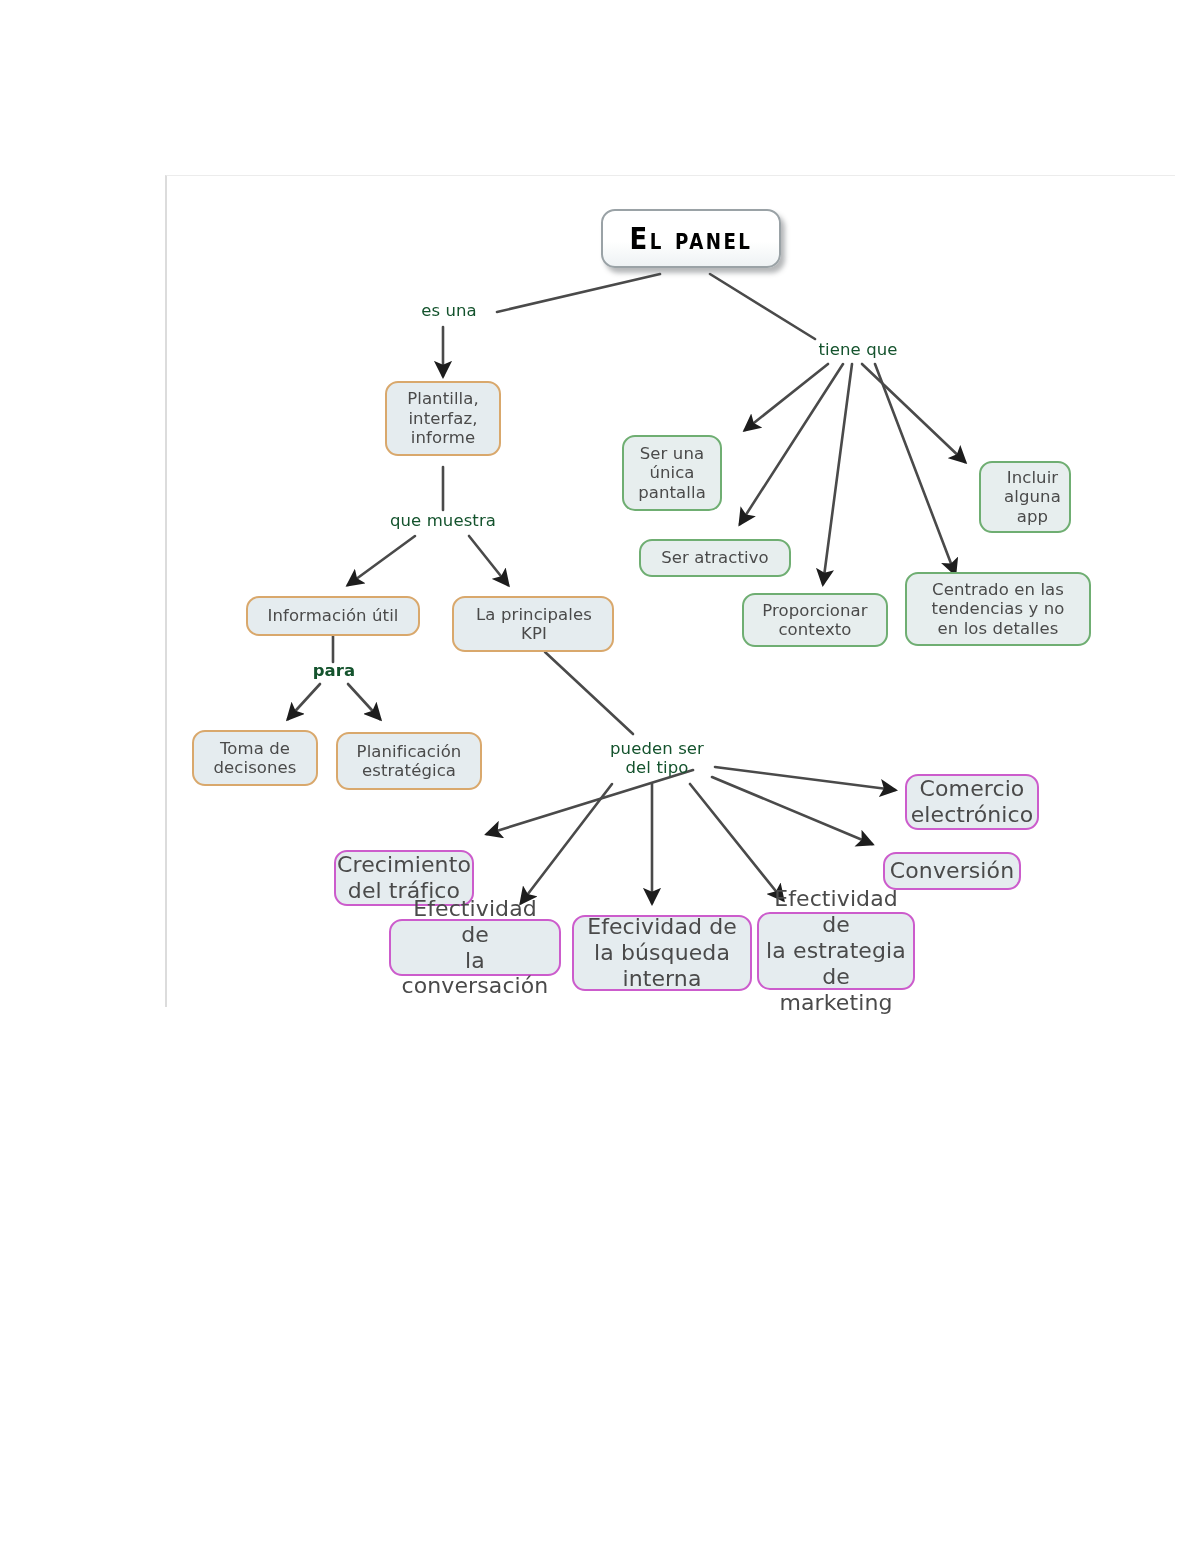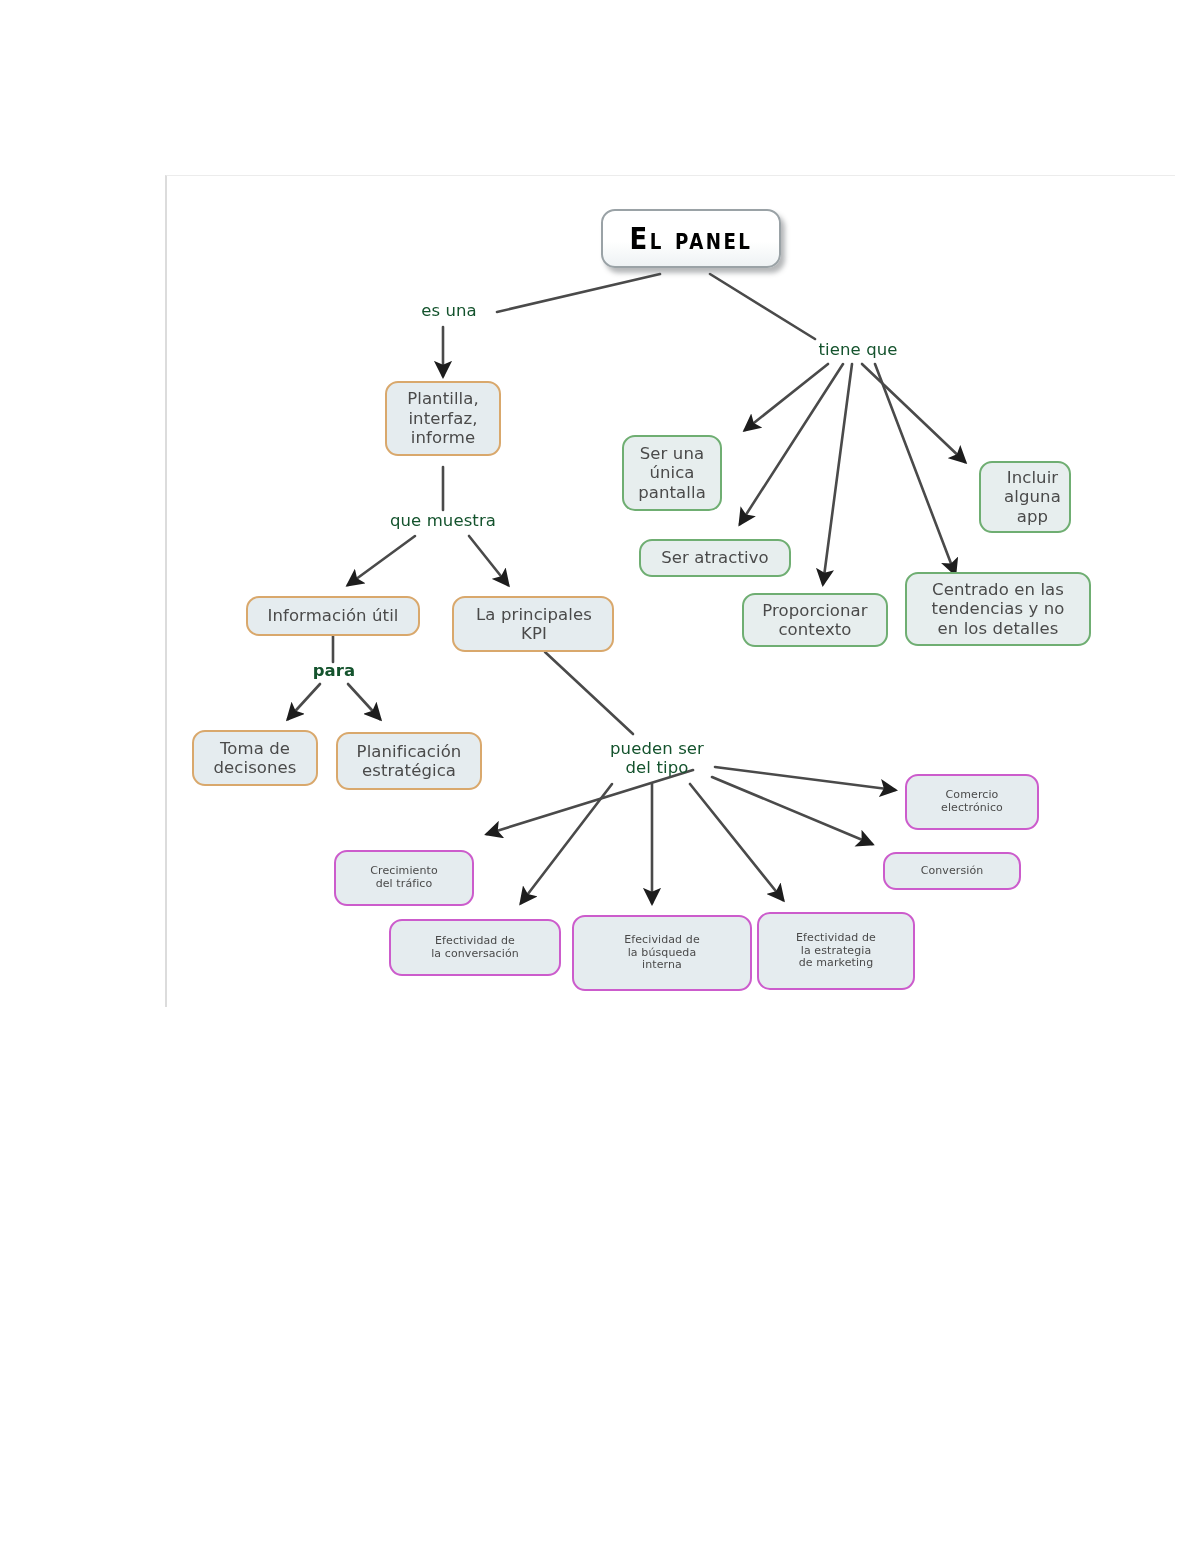--- a/index.html
+++ b/index.html
@@ -65,21 +65,21 @@
     font-size: 16.5px;
   }
   .node.green {
     border: 2px solid #6fae72;
     background: #e7eeee;
     font-size: 16.5px;
   }
   .node.purple {
     border: 2.5px solid #cc5ccc;
     background: #e5ecef;
-    font-size: 11px;
+    font-size: 22px;
   }
 
   
   .root-node {
     position: absolute;
     box-sizing: border-box;
     display: flex;
     align-items: center;
     justify-content: center;
     border: 2px solid #9aa2a6;

